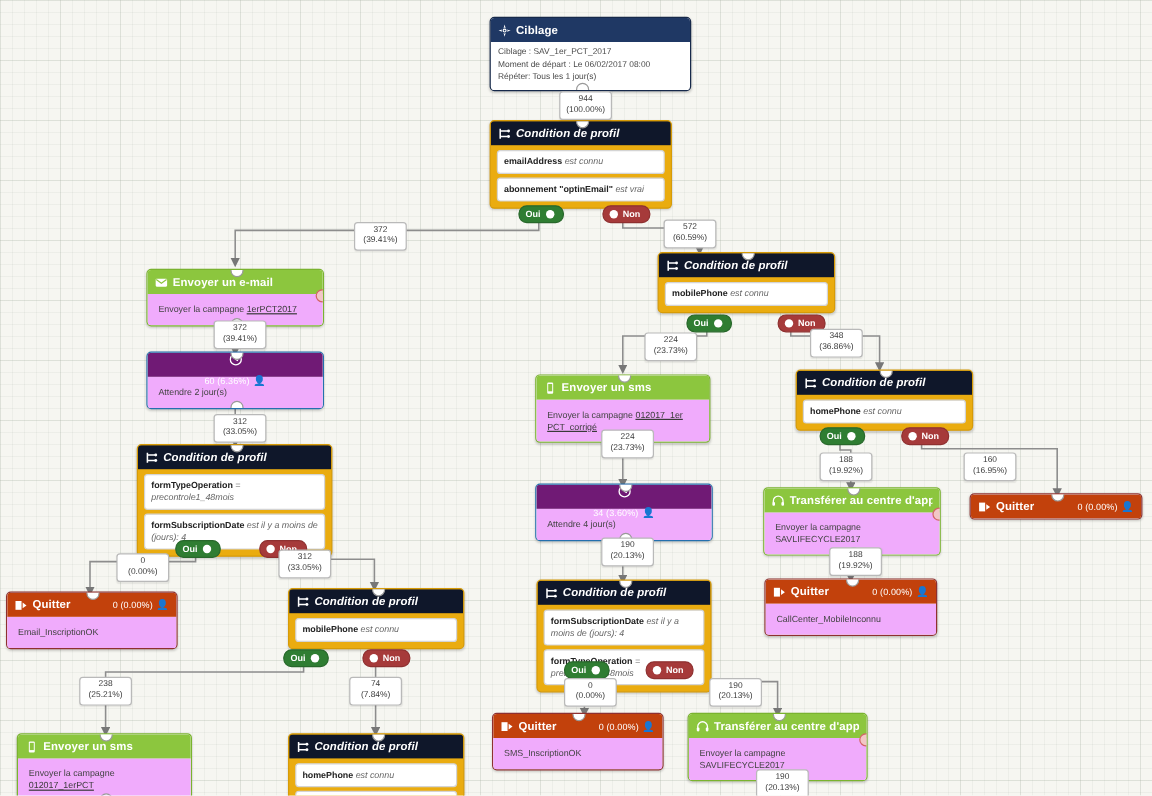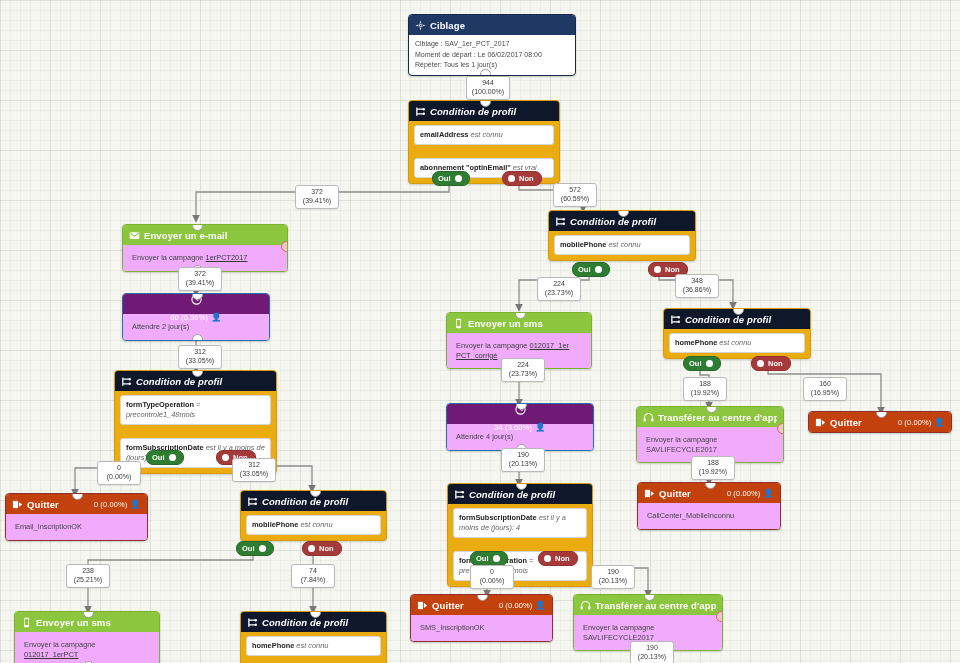--- a/index.html
+++ b/index.html
@@ -34,21 +34,21 @@
   }
   .node .hd{
     height:20px;display:flex;align-items:center;gap:4px;
     padding:0 6px;color:#fff;font-size:9.5px;font-weight:bold;
     letter-spacing:.1px;position:relative;
   }
   .node .hd .ttl{flex:1;white-space:nowrap;overflow:hidden;}
   .node .bd{padding:4px;background:#f0abfc;}
   .node .field{
     border:1px solid #d4d4d4;border-radius:3px;background:#fff;
-    font-size:7.4px;color:#444;padding:4px 5px;margin-bottom:13px;
+    font-size:7.4px;color:#444;padding:4px 5px;margin-bottom:3px;
     line-height:1.35;
   }
   .node .field:last-child{margin-bottom:0;}
   .node .field b{color:#222;font-weight:bold;}
   .node .field i{font-style:italic;color:#666;}
   .node .line{font-size:7.4px;color:#444;padding:4px 5px;line-height:1.3;}
   .node .line u{text-decoration:underline;color:#3a3a3a;}
 
   
   .n-target .hd{background:#1f3864;}
@@ -231,21 +231,21 @@
   </div>
   <div class="count" style="left:295px;top:185px;">
     <span class="v">372</span>
     <span class="v">(39.41%)</span>
   </div>
   <div class="count" style="left:553px;top:183px;">
     <span class="v">572</span>
     <span class="v">(60.59%)</span>
   </div>
 
-  <div class="node n-mail" style="left:122px;top:224px;width:166px;">
+  <div class="node n-mail" style="left:122px;top:224px;width:148px;">
     <div class="knob top" style="left:69px;"></div>
     <div class="hd">
       <span class="ico">
         <svg viewBox="0 0 12 12">
             <rect x="0.8" y="2.5" width="10.4" height="7.2" rx="1" fill="#fff"></rect>
             <path d="M1.3 3.2 L6 6.6 L10.7 3.2" stroke="#8cc63e" stroke-width="1.1" fill="none"></path>
           </svg>
       </span>
       <span class="ttl">Envoyer un e-mail</span>
     </div>

